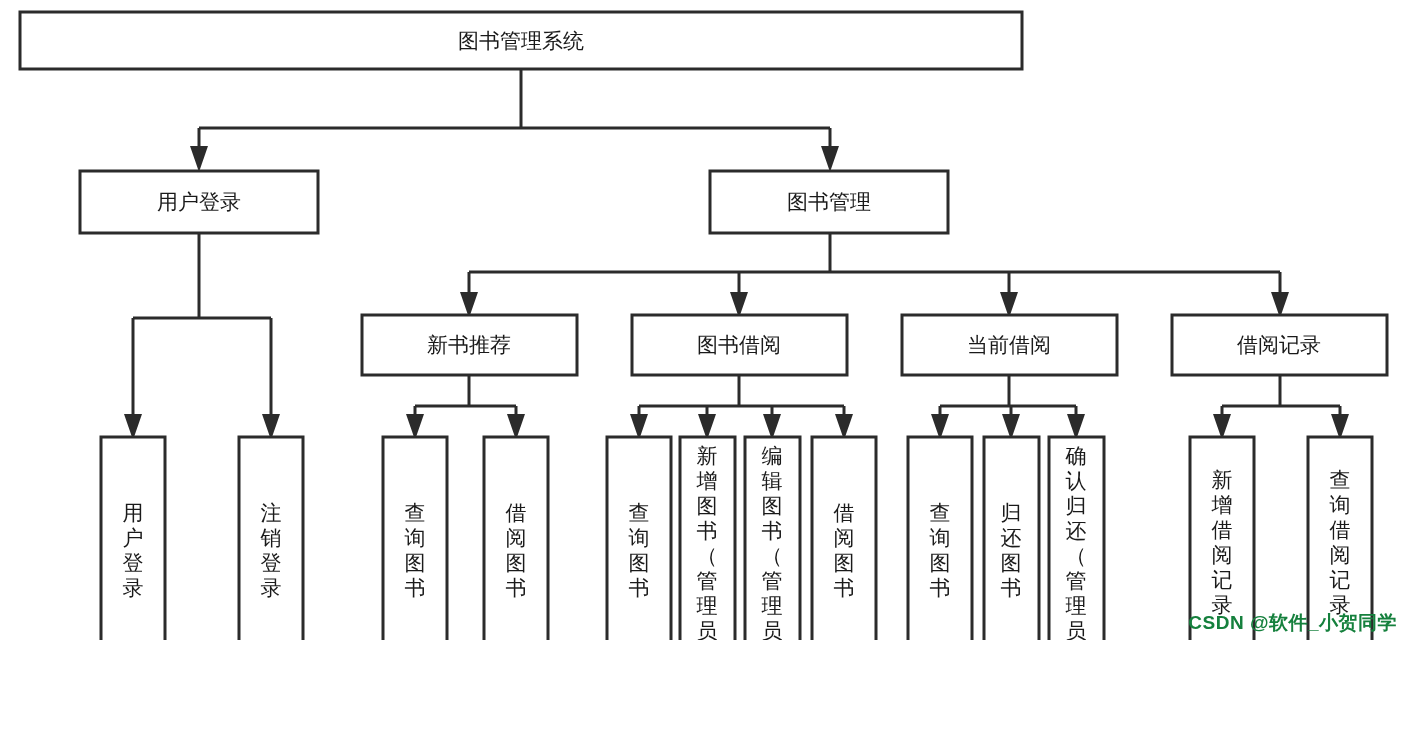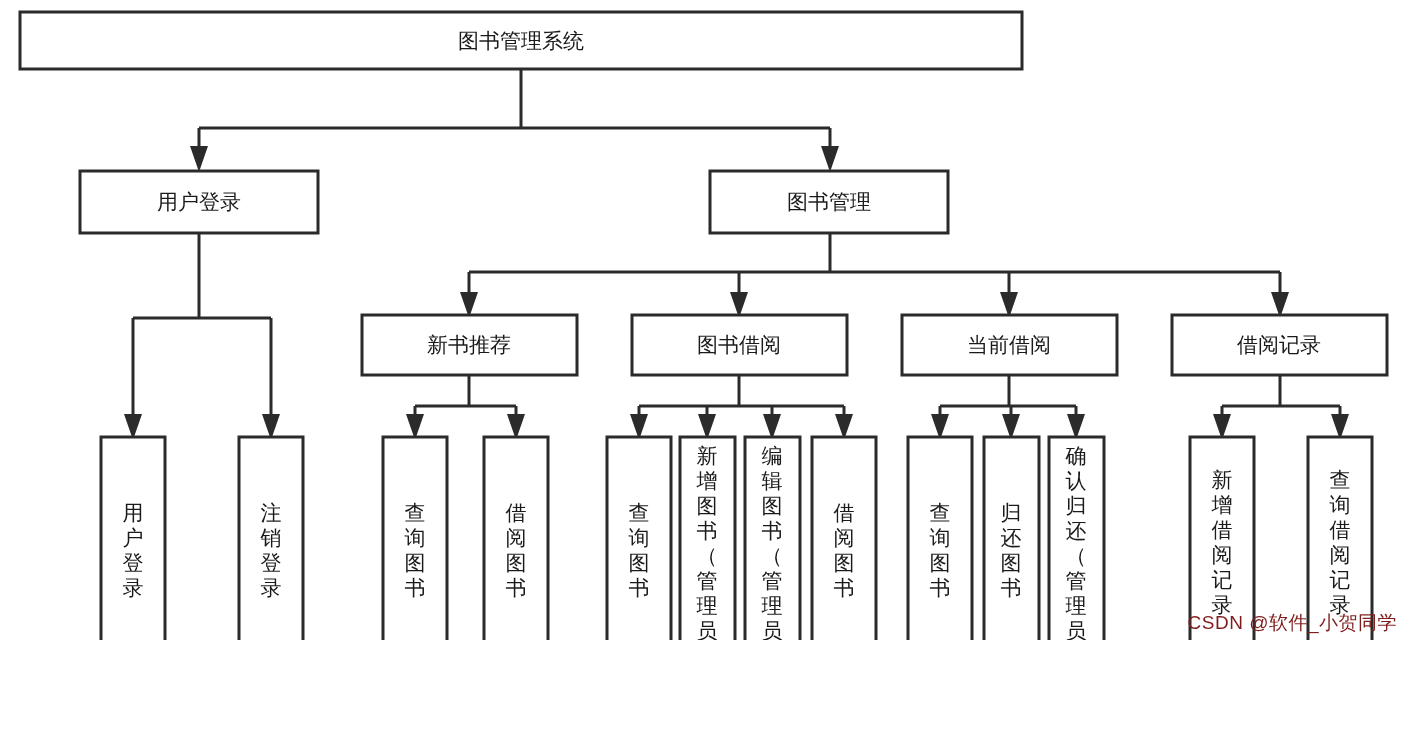--- a/index.html
+++ b/index.html
@@ -54,24 +54,25 @@
     font-size: 21px;
     fill: #1a1a1a;
     text-anchor: middle;
   }
   .watermark-text {
     position: absolute;
     right: 8px;
     bottom: 4px;
     font-family: "Liberation Sans", "DejaVu Sans", sans-serif;
     font-size: 19px;
-    color: #7f1d1d;
+    color: #15803d;
     white-space: nowrap;
     letter-spacing: 0.5px;
     pointer-events: none;
+    font-weight: bold;
   }
 </style>
 </head>
 <body>
 
 <div id="diagram-root">
 
   <svg id="tree-svg" viewBox="0 0 1405 747" xmlns="http://www.w3.org/2000/svg">
 
     <defs>

